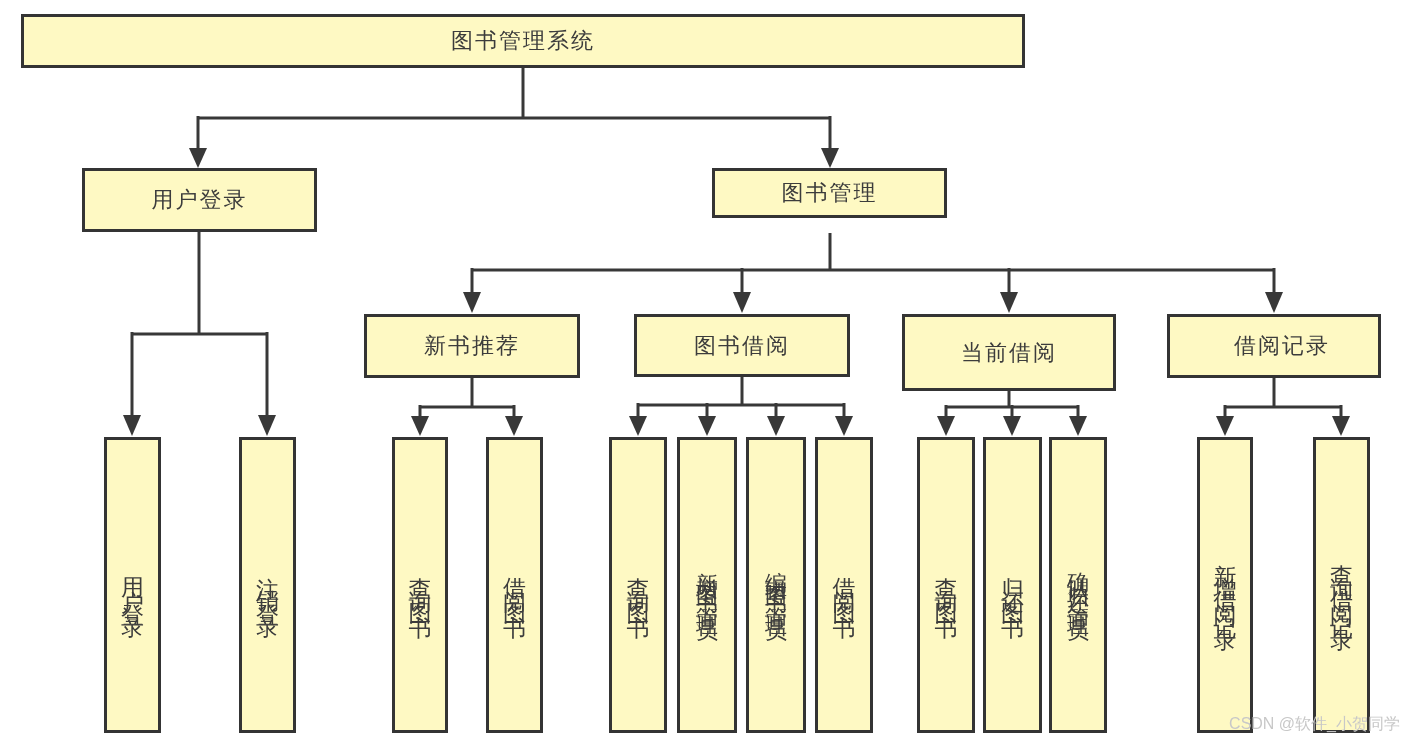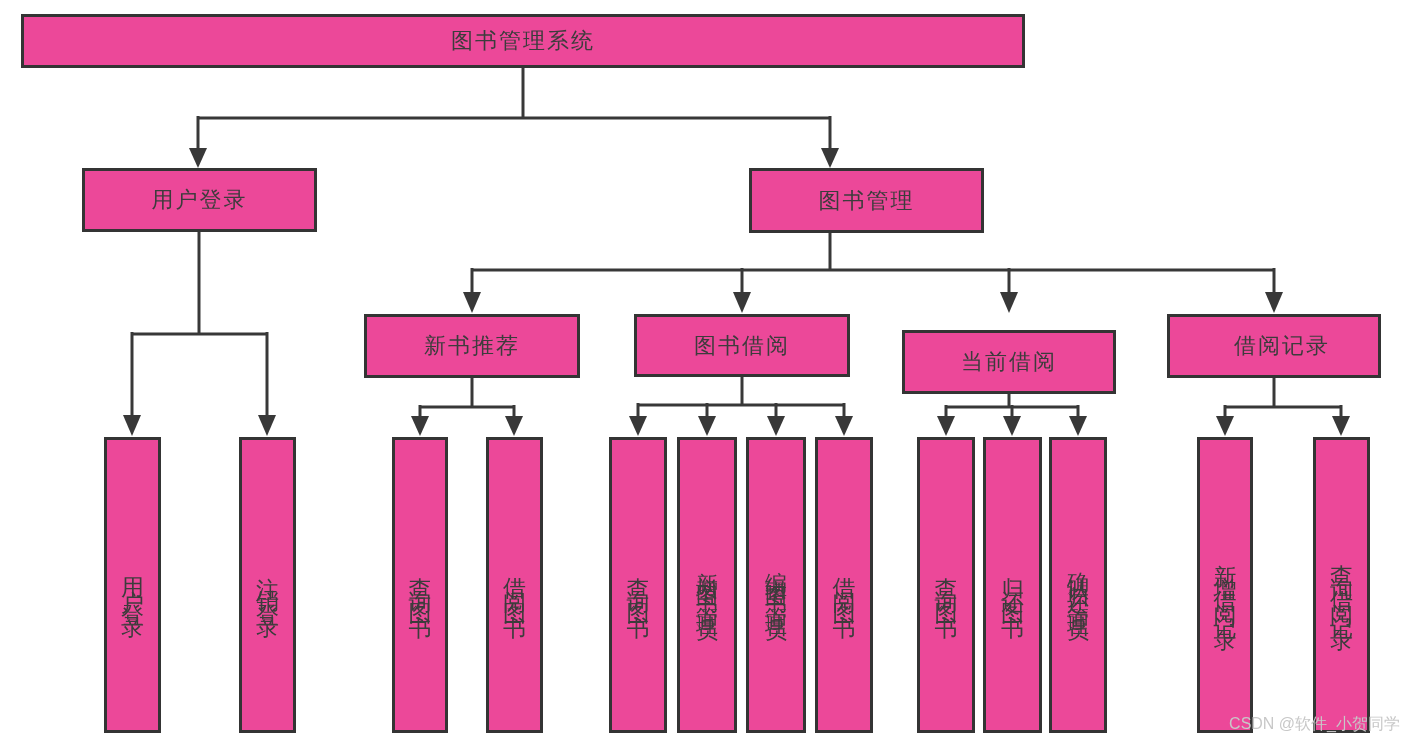--- a/index.html
+++ b/index.html
@@ -14,21 +14,21 @@
   .connectors {
     position: absolute;
     left: 0; top: 0;
     width: 1405px; height: 747px;
   }
   .connectors line { stroke: #383838; stroke-width: 3; }
   .connectors polygon { fill: #383838; stroke: none; }
   .box {
     position: absolute;
     box-sizing: border-box;
-    background: #ec4899;
+    background: #fef9c3;
     border: 3px solid #343434;
     display: flex;
     align-items: center;
     justify-content: center;
     color: #3c3c3c;
   }
   .h-label {
     font-size: 22px;
     letter-spacing: 2px;
     white-space: nowrap;
@@ -131,31 +131,31 @@
     </g>
   </svg>
 
   <div class="box" style="left:21px; top:14px; width:1004px; height:54px;">
     <span class="h-label">图书管理系统</span>
   </div>
 
   <div class="box" style="left:82px; top:168px; width:235px; height:64px;">
     <span class="h-label">用户登录</span>
   </div>
-  <div class="box" style="left:712px; top:168px; width:235px; height:65px;margin-left:37px;">
+  <div class="box" style="left:712px; top:168px; width:235px; height:50px;">
     <span class="h-label">图书管理</span>
   </div>
 
   <div class="box" style="left:634px; top:314px; width:216px; height:63px;">
     <span class="h-label">图书借阅</span>
   </div>
   <div class="box" style="left:364px; top:314px; width:216px; height:64px;">
     <span class="h-label">新书推荐</span>
   </div>
-  <div class="box" style="left:902px; top:314px; width:214px; height:64px;margin-top:16px;">
+  <div class="box" style="left:902px; top:314px; width:214px; height:77px;">
     <span class="h-label">当前借阅</span>
   </div>
   <div class="box" style="left:1167px; top:314px; width:214px; height:64px;padding-left:16px;">
     <span class="h-label">借阅记录</span>
   </div>
 
   <div class="box" style="left:104px; top:437px; width:57px; height:296px;">
     <span class="v-label">用户登录</span>
   </div>
   <div class="box" style="left:239px; top:437px; width:57px; height:296px;">

